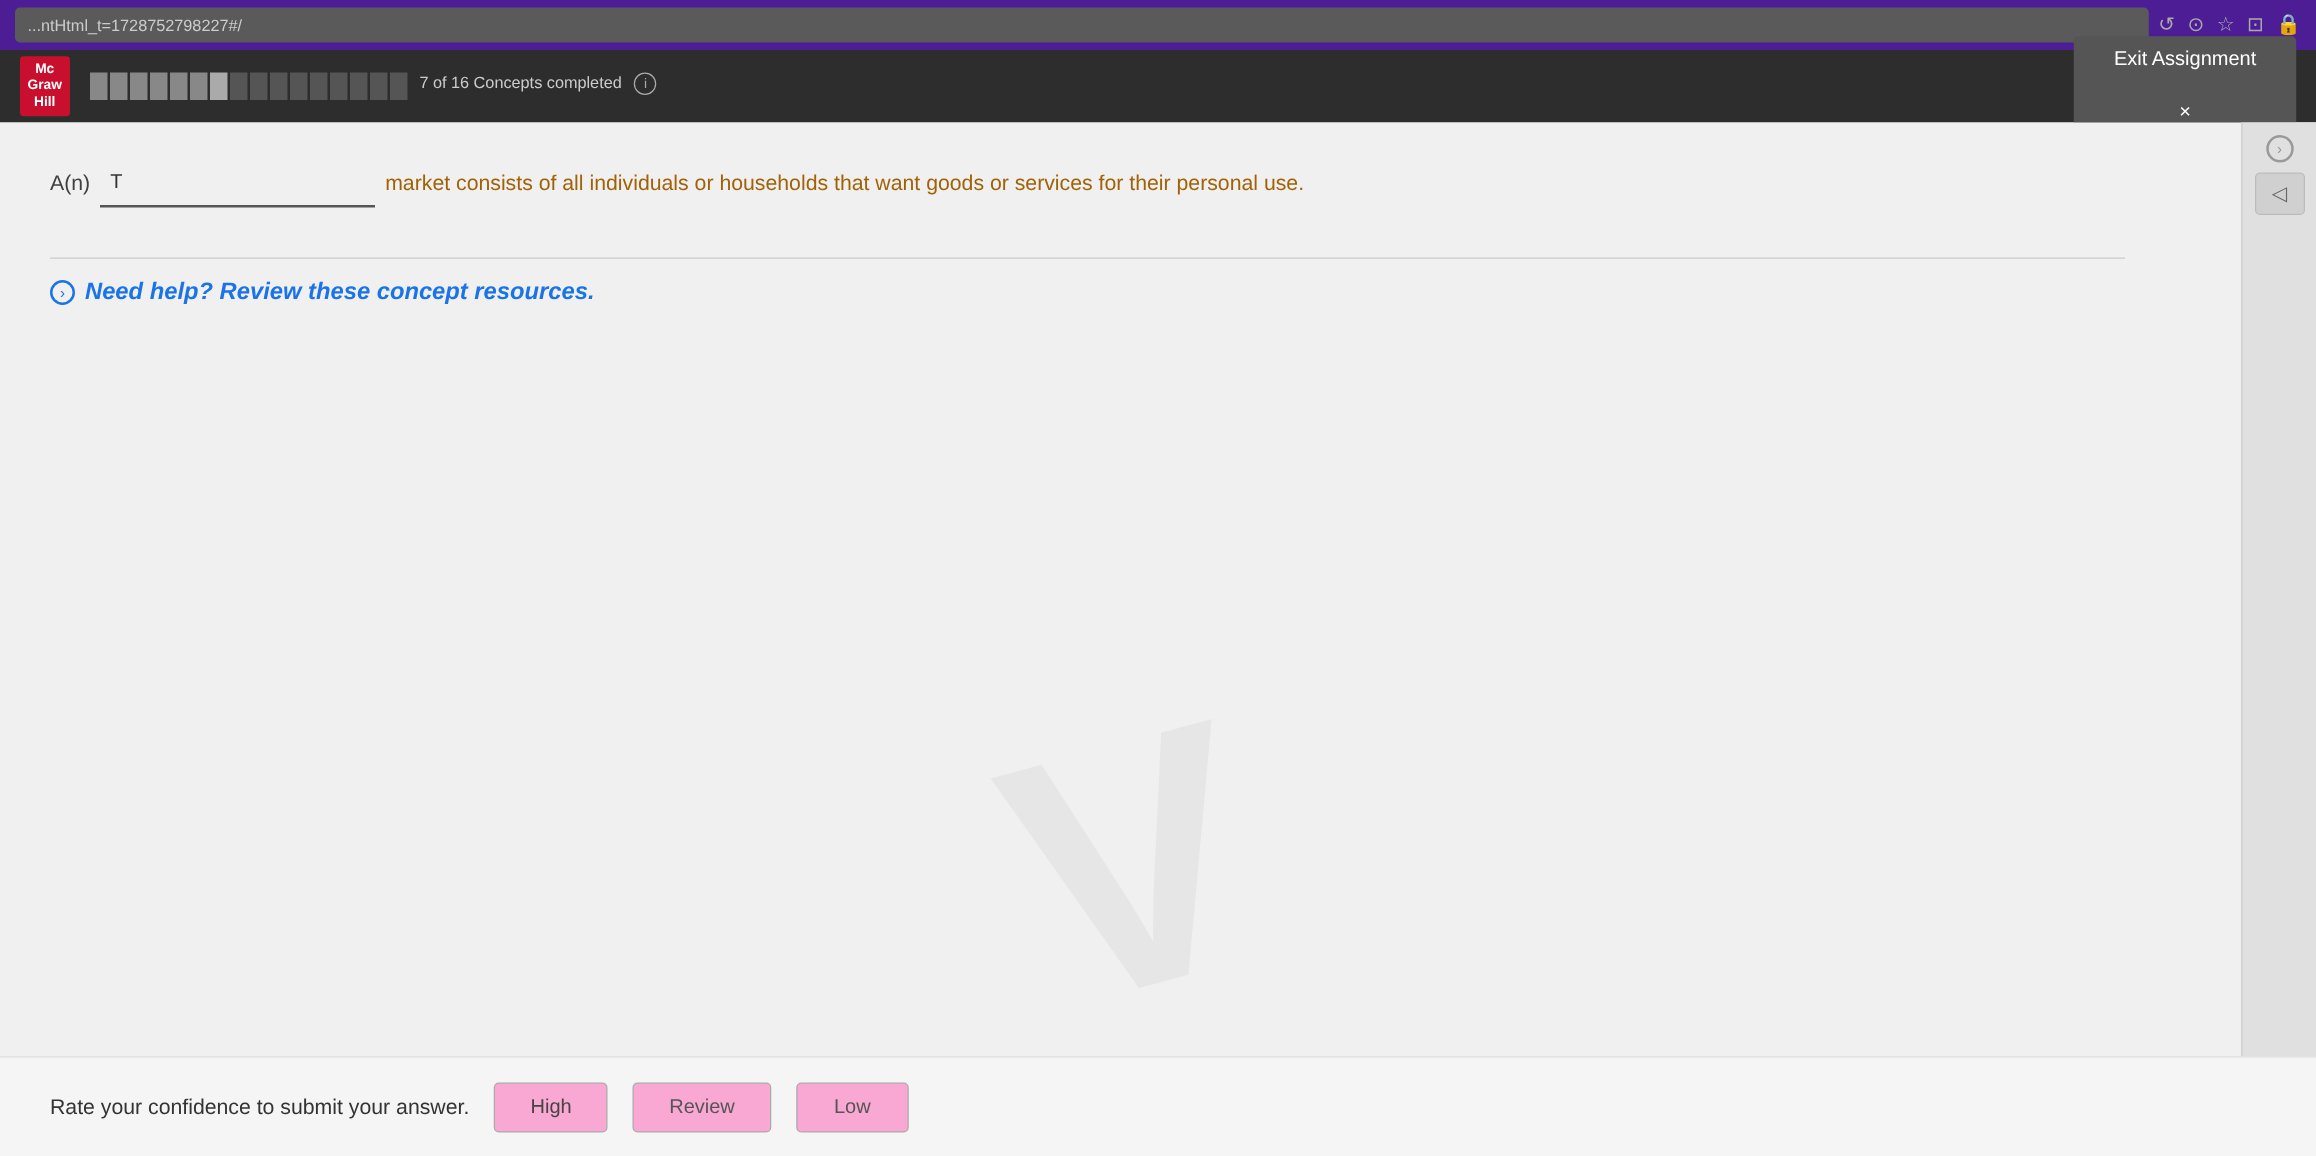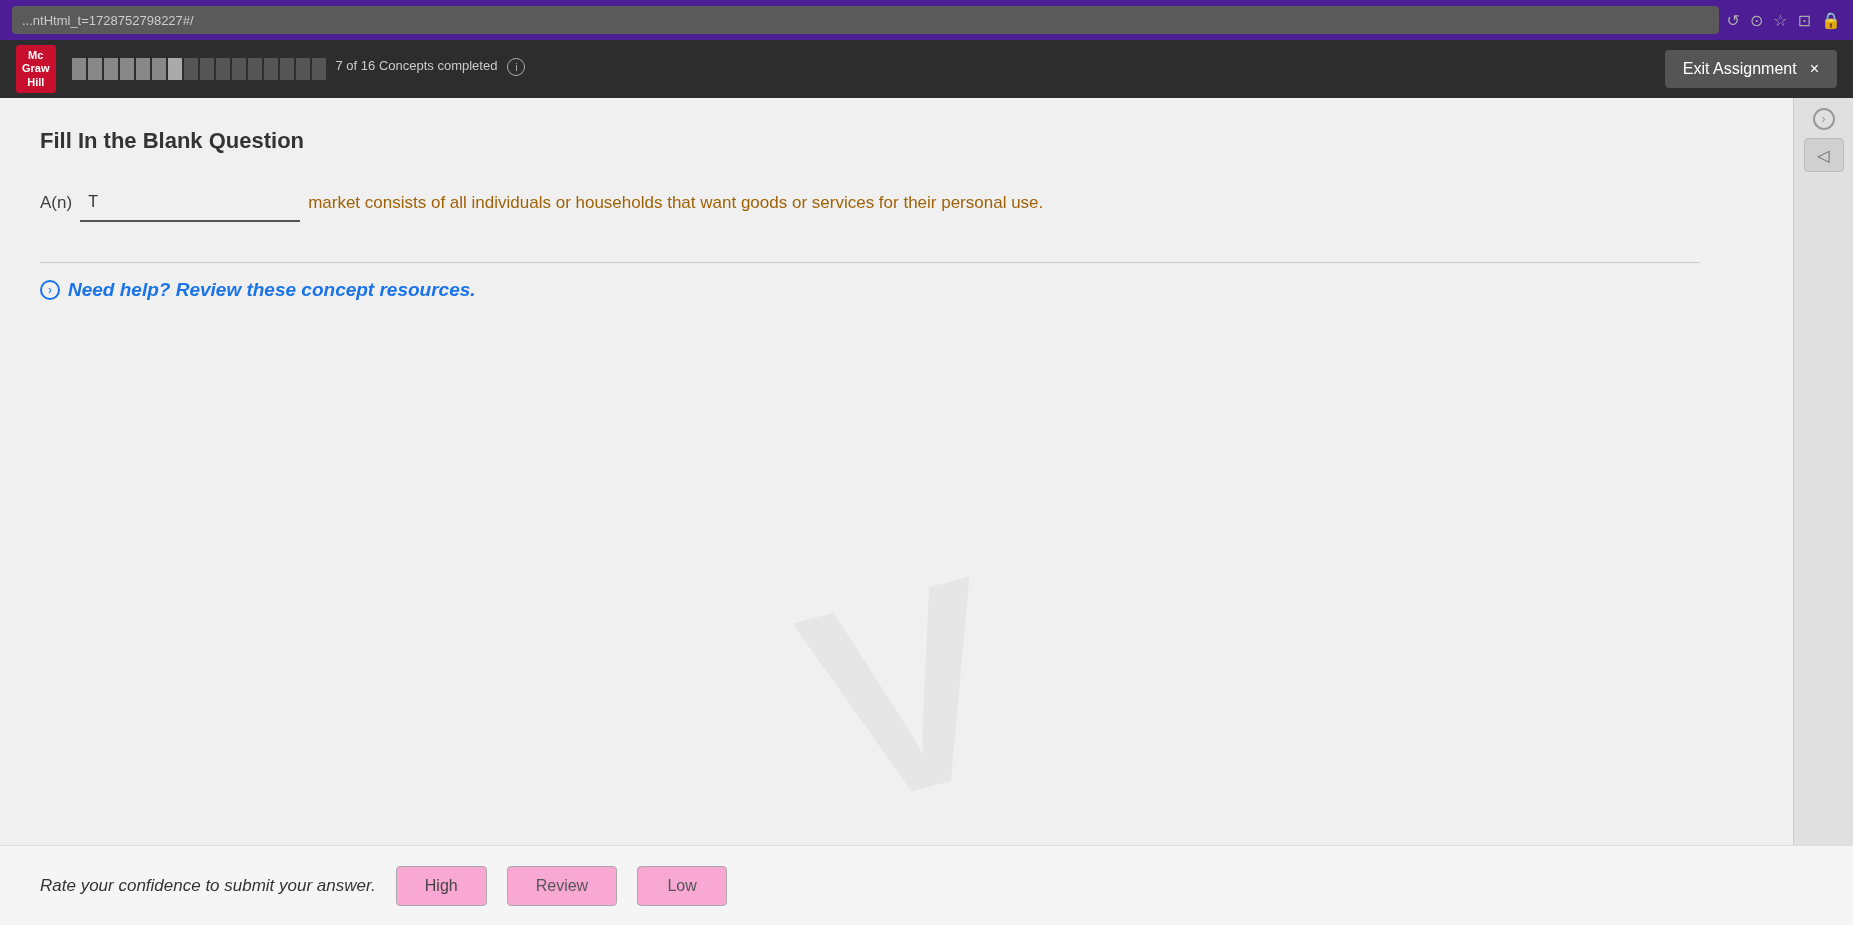--- a/index.html
+++ b/index.html
@@ -113,28 +113,29 @@
 
     
     .exit-assignment-btn {
       position: absolute;
       right: 16px;
       top: 50%;
       transform: translateY(-50%);
       background: #555;
       color: white;
       border: none;
-      padding: 10px 18px;
+      padding: 10px 32px;
       font-size: 16px;
       font-weight: 500;
       border-radius: 4px;
       cursor: pointer;
       display: flex;
       align-items: center;
-      gap: 13px;
+      gap: 24px;
+      flex-direction: column;
     }
 
     
     .main-content {
       background: #f0f0f0;
       min-height: calc(925px - 98px);
       position: relative;
       display: flex;
       flex-direction: column;
     }
@@ -284,21 +285,20 @@
       border-top: 1px solid #ddd;
       display: flex;
       align-items: center;
       padding: 0 40px;
       gap: 20px;
       z-index: 100;
     }
     .confidence-label {
       font-size: 17px;
       color: #333;
-      font-style: italic;
     }
     .confidence-btn {
       padding: 10px 28px;
       border: 1.5px solid #aaa;
       background: #f9a8d4;
       border-radius: 4px;
       font-size: 16px;
       color: #555;
       cursor: pointer;
       min-width: 90px;
@@ -365,21 +365,20 @@
 </div>
 
 <div class="main-content">
 
   <div class="right-panel-hint">
     <div class="panel-circle">›</div>
     <div class="panel-btn">◁</div>
   </div>
 
   <div class="question-area">
-    <div class="question-type-label">Fill In the Blank Question</div>
 
     <div class="question-text-row">
       <span class="question-label">A(n)</span>
       <input class="answer-input" type="text" value="T" style="">
       <span class="question-continuation">market consists of all individuals or households that want goods or services for their personal use.</span>
     </div>
 
     <div class="need-help-section">
       <div class="chevron-right">›</div>
       <span class="need-help-text">Need help? Review these concept resources.</span>

